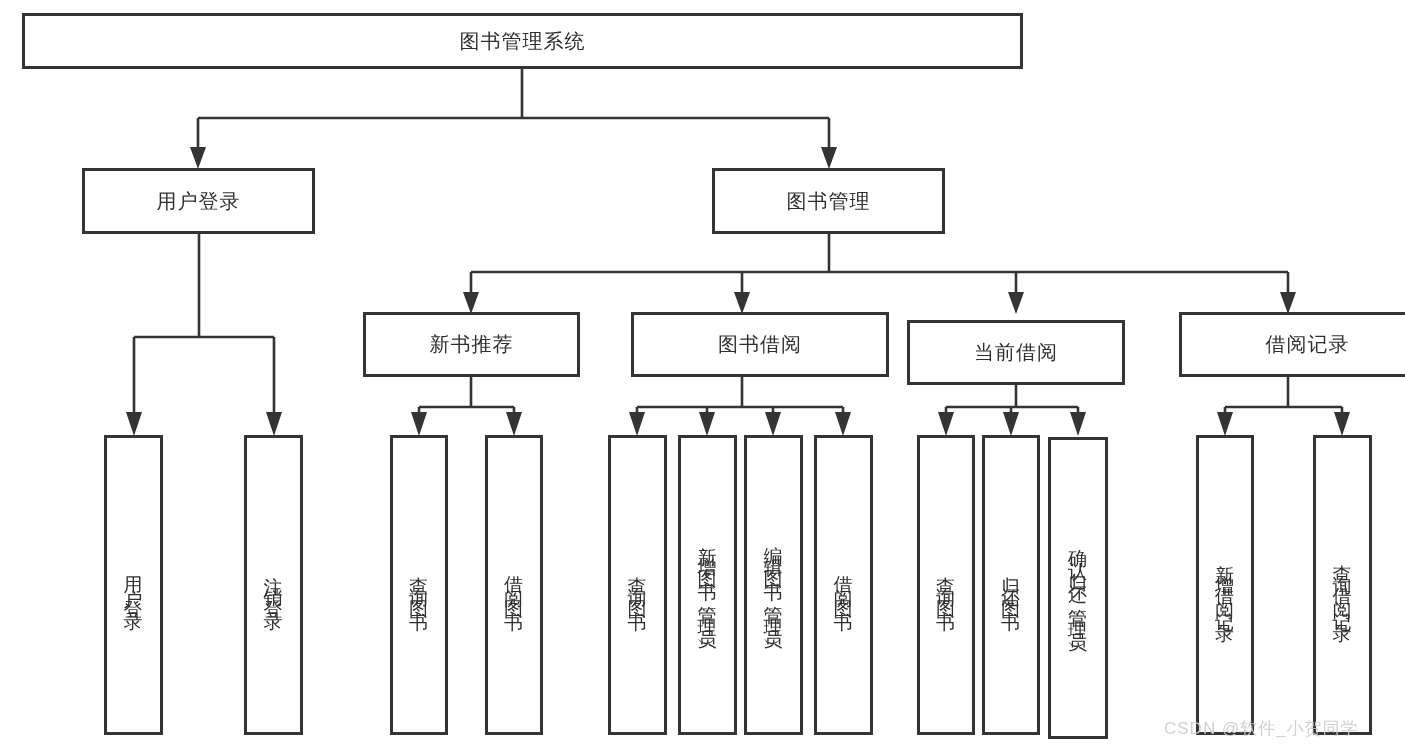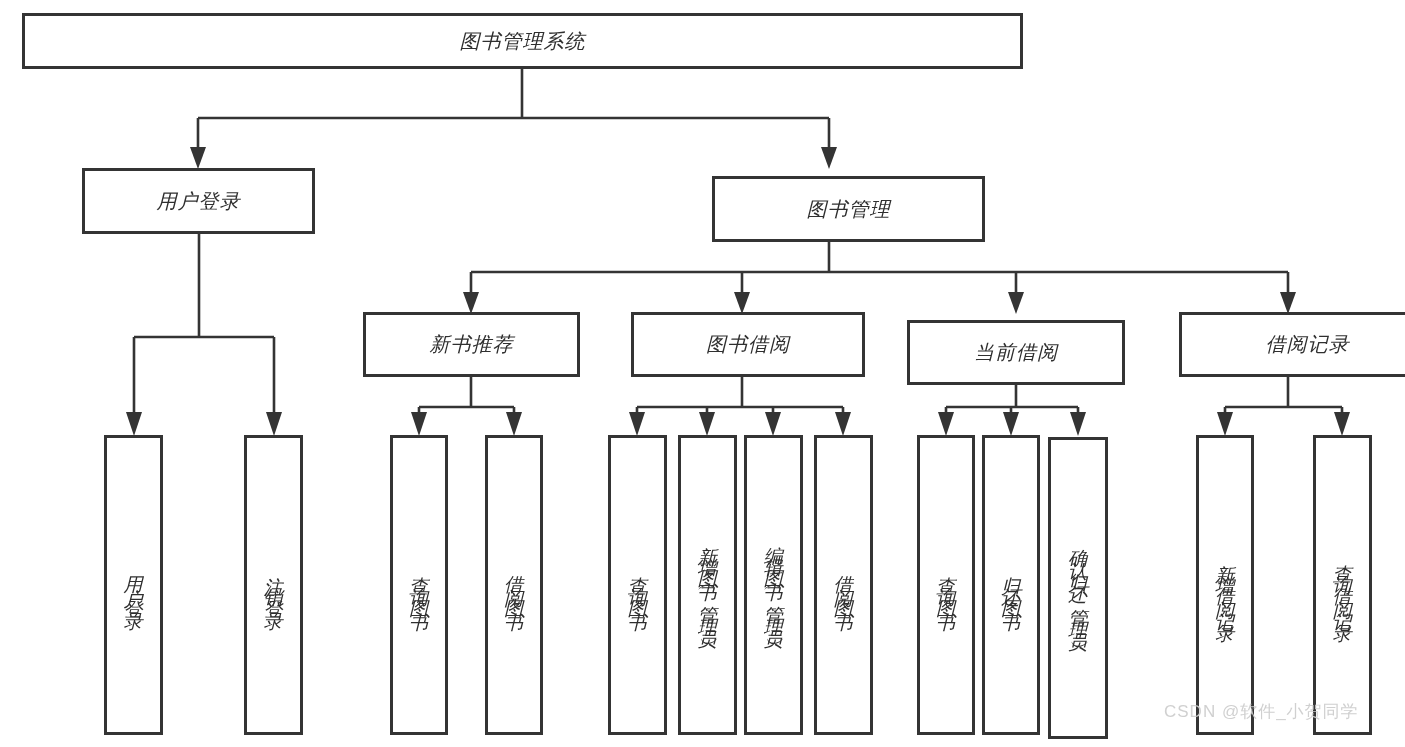--- a/index.html
+++ b/index.html
@@ -22,35 +22,34 @@
     box-sizing: border-box;
     border: 3px solid #343434;
     background: #ffffff;
     display: flex;
     align-items: center;
     justify-content: center;
     z-index: 2;
     font-size: 20px;
     letter-spacing: 1px;
     color: #2f2f2f;
-    font-style: italic;
   }
   .node.root { font-size: 20px; }
   .leaf span {
     writing-mode: vertical-rl;
     text-orientation: mixed;
     font-size: 19px;
     letter-spacing: 12px;
     line-height: 1;
     color: #2f2f2f;
   }
   .watermark {
     position: absolute;
     left: 1164px;
-    top: 700px;
+    top: 717px;
     z-index: 6;
     font-size: 17px;
     letter-spacing: 1px;
     color: rgba(205, 205, 205, 0.95);
     white-space: nowrap;
   }
 </style>
 </head>
 <body>
 
@@ -96,28 +95,28 @@
     </g>
   </svg>
 
   <div class="node root" style="left:22px; top:13px; width:1001px; height:56px;">
     <span>图书管理系统</span>
   </div>
 
   <div class="node" style="left:82px; top:168px; width:233px; height:66px;">
     <span>用户登录</span>
   </div>
-  <div class="node" style="left:712px; top:176px; width:273px; height:66px;">
+  <div class="node" style="left:712px; top:168px; width:233px; height:66px;">
     <span>图书管理</span>
   </div>
 
   <div class="node" style="left:363px; top:312px; width:217px; height:65px;text-align:center;">
     <span>新书推荐</span>
   </div>
-  <div class="node" style="left:631px; top:312px; width:234px; height:65px;">
+  <div class="node" style="left:631px; top:312px; width:258px; height:65px;">
     <span>图书借阅</span>
   </div>
   <div class="node" style="left:907px; top:320px; width:218px; height:65px;">
     <span>当前借阅</span>
   </div>
   <div class="node" style="left:1179px; top:312px; width:257px; height:65px;">
     <span>借阅记录</span>
   </div>
 
   <div class="node leaf" style="left:104px; top:435px; width:59px; height:300px;">

